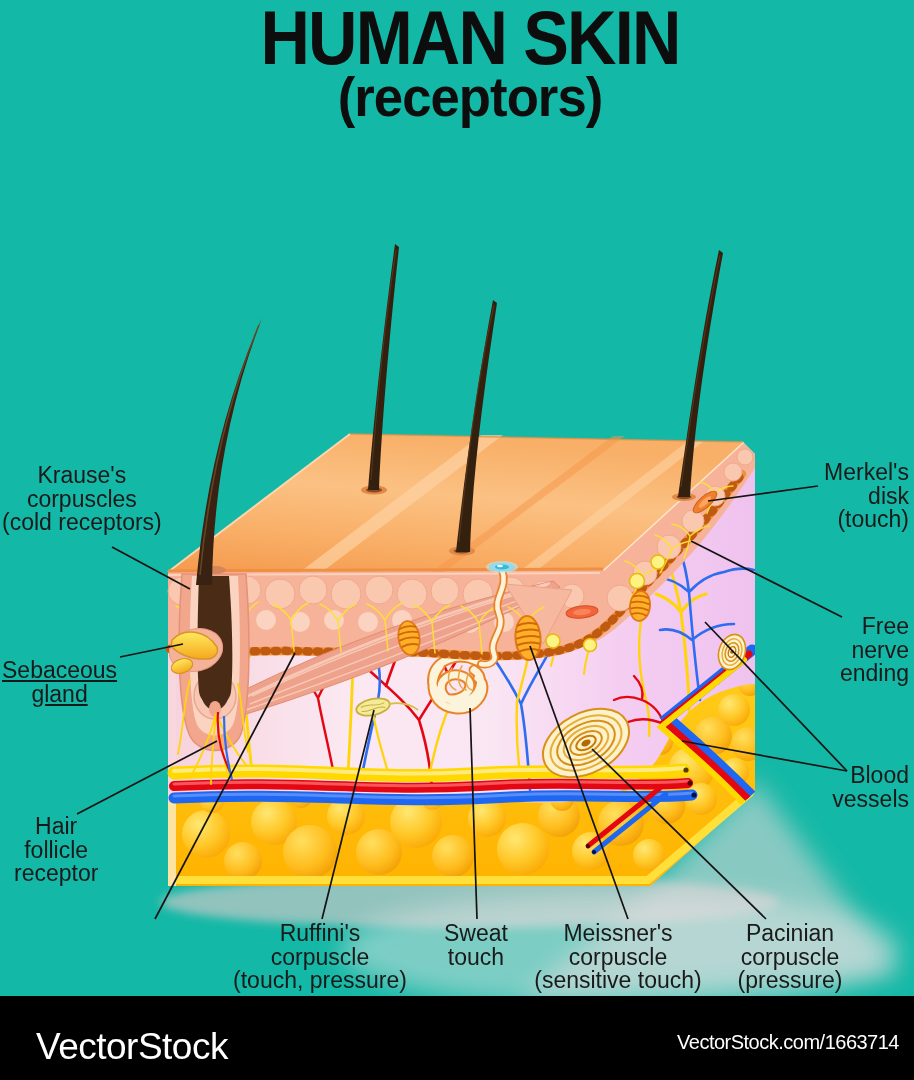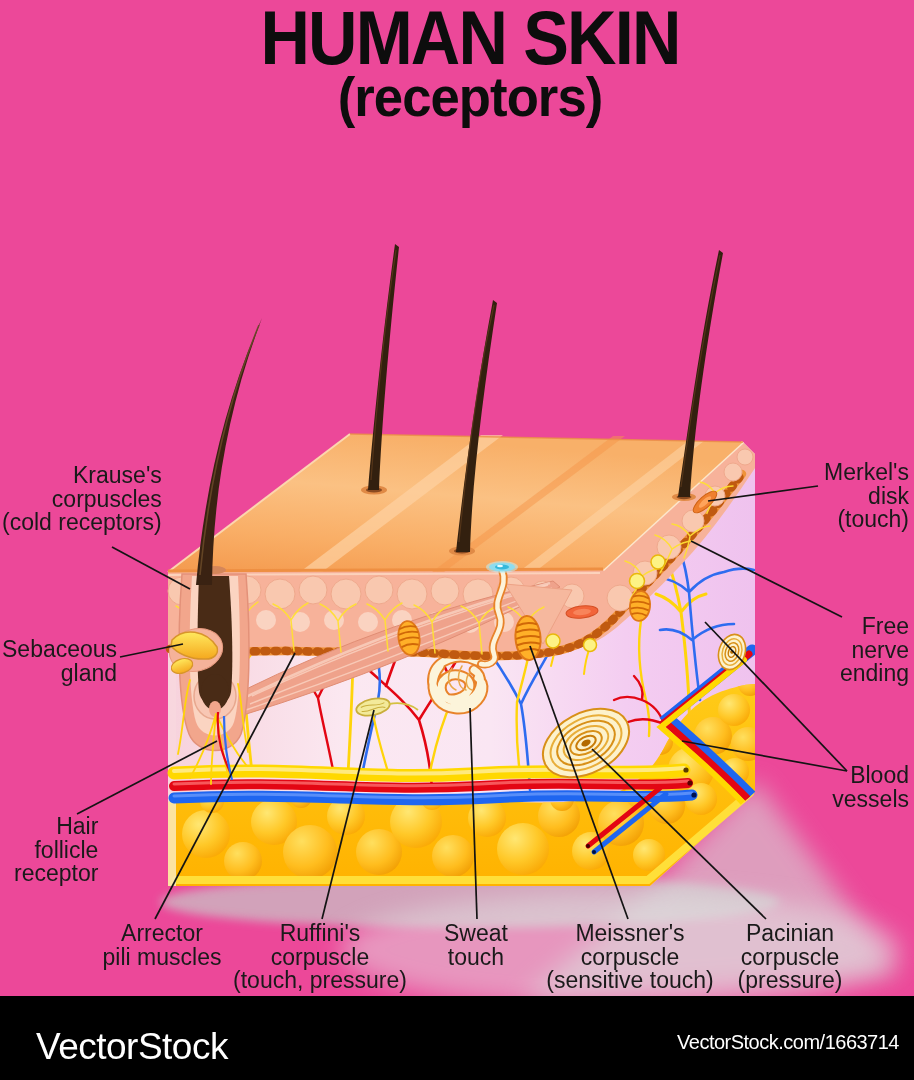--- a/index.html
+++ b/index.html
@@ -1,35 +1,35 @@
 <!DOCTYPE html>
 <html><head>
 <meta charset="utf-8">
 <style>
   html,body{margin:0;padding:0;background:#fff;}
-  #stage{position:relative;width:914px;height:1080px;overflow:hidden;background:#ec4899;
+  #stage{position:relative;width:914px;height:1080px;overflow:hidden;background:#14b8a6;
          font-family:"Liberation Sans",sans-serif;}
   #diagram-svg{position:absolute;left:0;top:0;}
   .ttl{position:absolute;left:120px;width:700px;text-align:center;color:#0d0d0d;font-weight:bold;}
   #title-main{top:-6px;font-size:76px;letter-spacing:-2px;transform:scaleX(.90);}
   #title-sub{top:64px;font-size:56px;letter-spacing:-1px;transform:scaleX(.94);}
   .lab{position:absolute;font-size:23px;line-height:23.5px;color:#1a1a1a;white-space:pre-line;}
-  .lab-left{left:2px;text-align:right;}
+  .lab-left{left:2px;text-align:center;}
   .lab-right{right:5px;text-align:right;}
   .lab-bot{text-align:center;width:220px;}
   #lab-krause{top:464px;}
-  #lab-sebaceous{top:638px;}
+  #lab-sebaceous{top:659px;text-decoration:underline;}
   #lab-hfr{top:815px;margin-left:12px;}
   #lab-merkel{top:461px;}
   #lab-free{top:615px;}
   #lab-blood{top:764px;}
   #lab-arrector{left:52px;top:922px;}
   #lab-ruffini{left:210px;top:922px;}
   #lab-sweat{left:366px;top:922px;}
-  #lab-meissner{left:520px;top:922px;}
+  #lab-meissner{left:508px;top:922px;}
   #lab-pacinian{left:680px;top:922px;}
   #footer{position:absolute;left:0;top:996px;width:914px;height:100px;background:#000;}
   #footer-brand{position:absolute;left:36px;top:30px;color:#fff;font-size:37px;letter-spacing:-.5px;}
   #footer-url{position:absolute;right:15px;top:35px;color:#fff;font-size:20px;letter-spacing:-.5px;}
 </style>
 </head>
 <body>
 
 <div id="stage">
 
@@ -400,22 +400,20 @@
 follicle
 receptor</div>
 <div class="lab lab-right" id="lab-free">Free
 nerve
 ending</div>
 <div class="lab lab-right" id="lab-merkel">Merkel's
 disk
 (touch)</div>
 <div class="lab lab-right" id="lab-blood">Blood
 vessels</div>
-<div class="lab lab-bot" id="lab-arrector">Arrector
-pili muscles</div>
 <div class="lab lab-bot" id="lab-ruffini">Ruffini's
 corpuscle
 (touch, pressure)</div>
 <div class="lab lab-bot" id="lab-sweat">Sweat
 touch</div>
 <div class="lab lab-bot" id="lab-meissner">Meissner's
 corpuscle
 (sensitive touch)</div>
 <div class="lab lab-bot" id="lab-pacinian">Pacinian
 corpuscle

